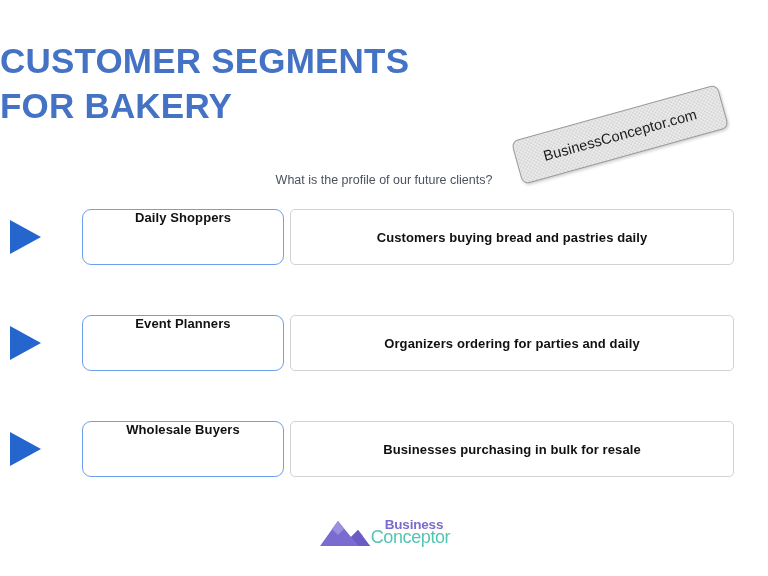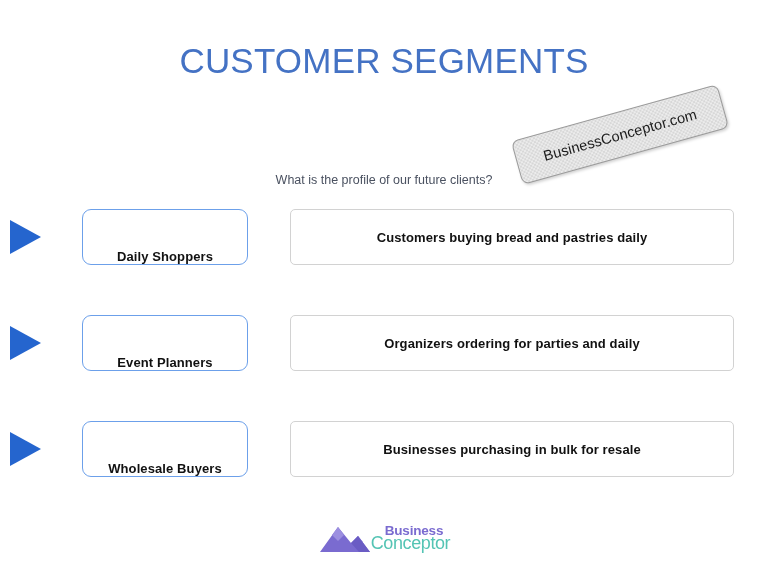--- a/index.html
+++ b/index.html
@@ -21,23 +21,22 @@
     height: 576px;
     background: #ffffff;
   }
 
   
   #title-block {
     position: absolute;
     top: 38px;
     left: 0;
     width: 768px;
-    text-align: center;
     color: #4472C4;
-    font-weight: normal;
+    font-weight: bold;
     font-size: 35px;
     line-height: 45px;
     letter-spacing: 0.2px;
   }
   #title-block .tline {
     display: block;
   }
 
   
   #subtitle {
@@ -99,28 +98,28 @@
     height: 0;
     border-left: 31px solid #2565CE;
     border-top: 17px solid transparent;
     border-bottom: 17px solid transparent;
   }
 
   .seg-box {
     position: absolute;
     left: 82px;
     top: 0;
-    width: 166px;
+    width: 202px;
     height: 56px;
     box-sizing: border-box;
     border: 1.6px solid #6CA0EA;
     border-radius: 9px;
     background: #ffffff;
     display: flex;
-    align-items: flex-end;
+    align-items: flex-start;
     justify-content: center;
   }
   .seg-box .seg-label {
     font-size: 13px;
     font-weight: bold;
     color: #111111;
     letter-spacing: 0.1px;
   }
 
   .desc-box {
@@ -145,21 +144,21 @@
   }
 
   
   #footer-logo {
     position: absolute;
     left: 0;
     top: 512px;
     width: 768px;
     height: 46px;
     display: flex;
-    align-items: flex-end;
+    align-items: flex-start;
     justify-content: center;
   }
   #footer-logo .logo-wrap {
     position: relative;
     display: flex;
     align-items: center;
     height: 40px;
   }
   #footer-logo .mountain-icon {
     width: 66px;
@@ -188,20 +187,21 @@
     margin-top: -3px;
   }
 </style>
 </head>
 <body>
 
 <div id="slide">
 
   <div id="title-block">
     <span class="tline">CUSTOMER SEGMENTS</span>
+    <span class="tline">FOR BAKERY</span>
   </div>
 
   <div id="subtitle">What is the profile of our future clients?</div>
 
   <div id="watermark">
     <span class="wm-text">BusinessConceptor.com</span>
   </div>
 
   <div class="row r0">
     <span class="arrow-icon"></span>

